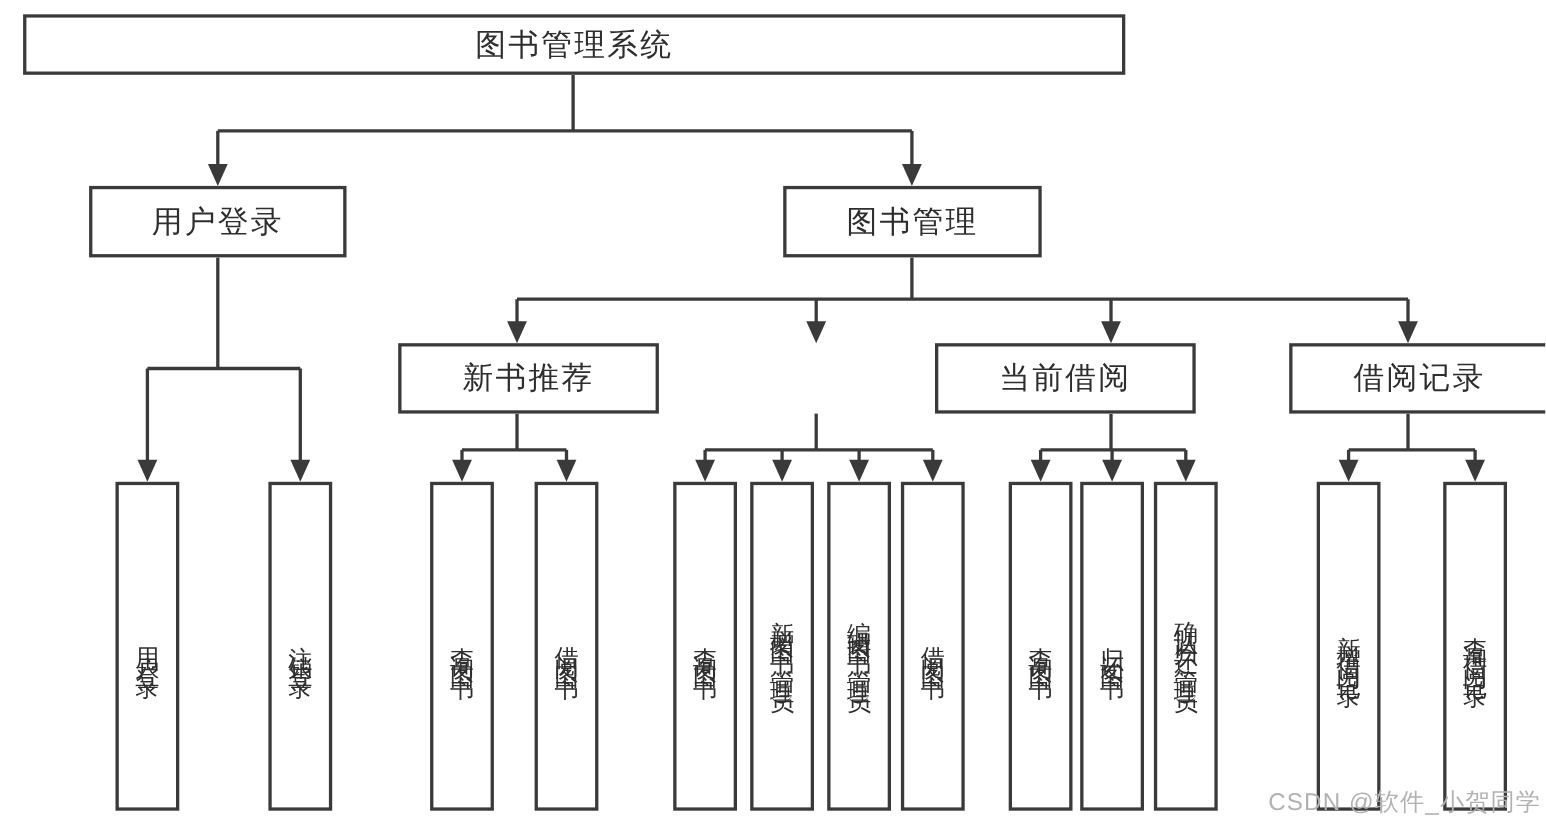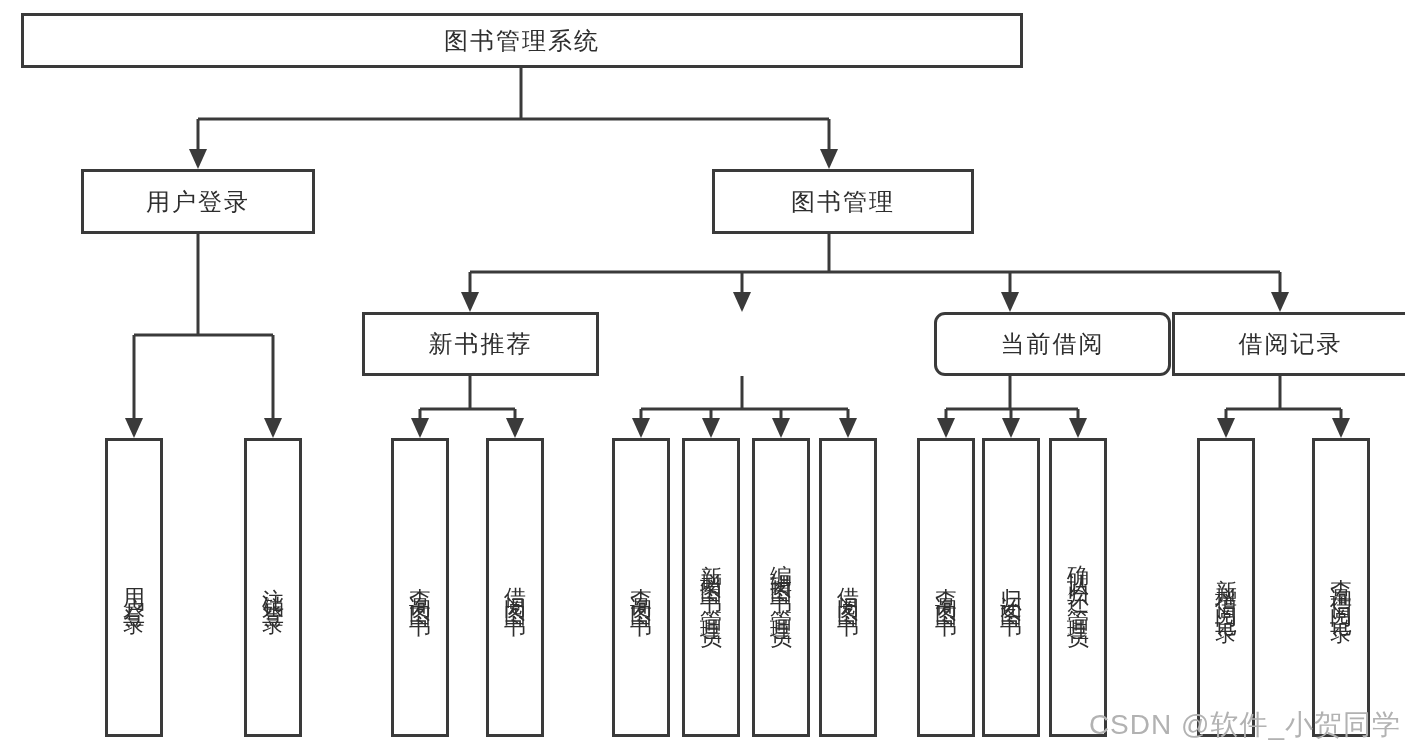--- a/index.html
+++ b/index.html
@@ -38,57 +38,57 @@
   .box {
     position: absolute;
     border: 3px solid var(--line);
     background: var(--bg);
     display: flex;
     align-items: center;
     justify-content: center;
     color: var(--text);
   }
   .box.h span {
-    font-size: 24px;
+    font-size: 28px;
     letter-spacing: 2px;
     white-space: nowrap;
   }
   .box.leaf span {
     writing-mode: vertical-rl;
     text-orientation: mixed;
     font-size: 22px;
     letter-spacing: 9px;
     line-height: 1;
   }
 
   
   .n-root  { left: 21px;  top: 13px;  width: 1002px; height: 55px; }
   
   .n-l2a   { left: 81px;  top: 169px; width: 234px;  height: 65px; }
-  .n-l2b   { left: 712px; top: 169px; width: 262px;  height: 65px; }
+  .n-l2b   { left: 712px; top: 169px; width: 235px;  height: 65px; }
   
   .l3      { top: 312px; height: 64px; width: 237px; }
   .n-g2    { left: 362px; }
   .n-g3    { left: 634px; }
-  .n-g4    { left: 934px; border-radius: 11px; }
+  .n-g4    { left: 850px; }
   .n-g5    { left: 1172px; }
   
   .leaf    { top: 438px; height: 299px; width: 58px; }
   .n-c1a { left: 105px; }  .n-c1b { left: 244px; }
   .n-c2a { left: 391px; }  .n-c2b { left: 486px; }
   .n-c3a { left: 612px; }  .n-c3b { left: 682px; }
   .n-c3c { left: 752px; }  .n-c3d { left: 819px; }
   .n-c4a { left: 917px; }  .n-c4b { left: 982px; }  .n-c4c { left: 1049px; }
   .n-c5a { left: 1197px; } .n-c5b { left: 1312px; }
 
   .watermark {
     position: absolute;
     right: 4px;
     bottom: 3px;
-    font-size: 28px;
+    font-size: 22px;
     letter-spacing: 1px;
     color: var(--watermark);
     white-space: nowrap;
   }
 </style>
 </head>
 <body>
 
 <div class="canvas">
 

